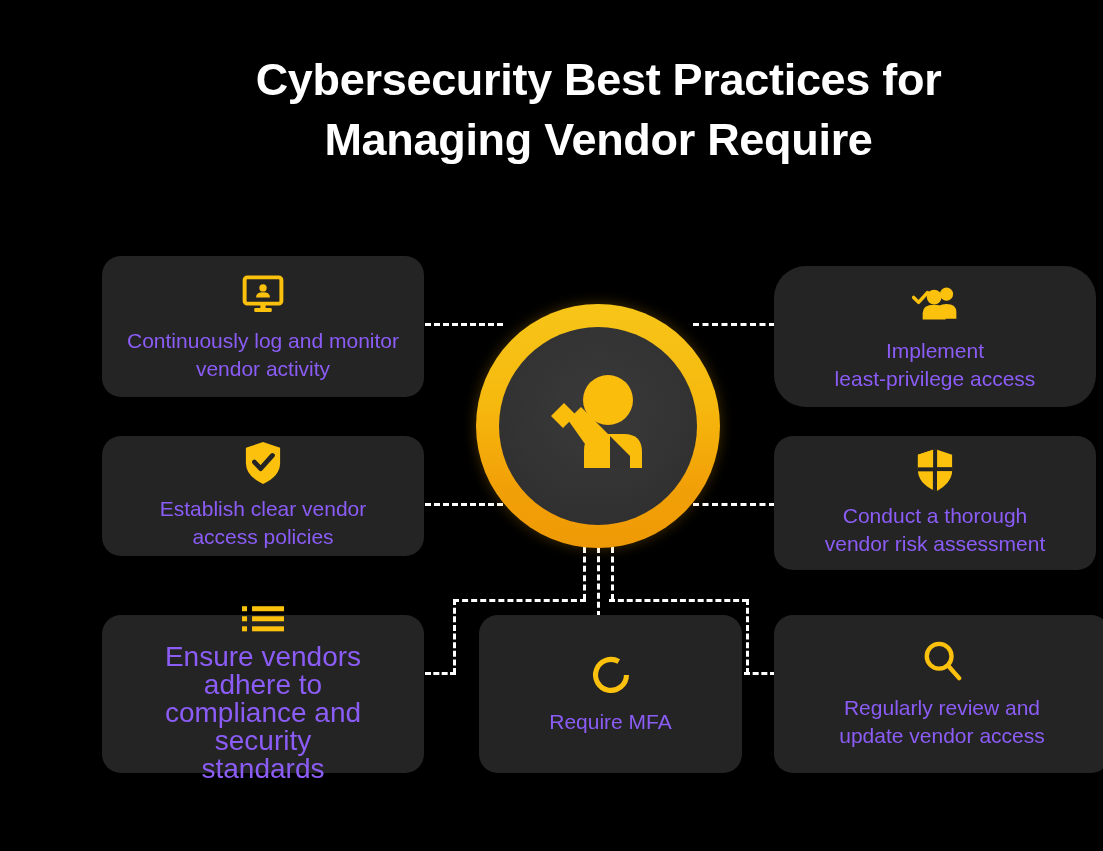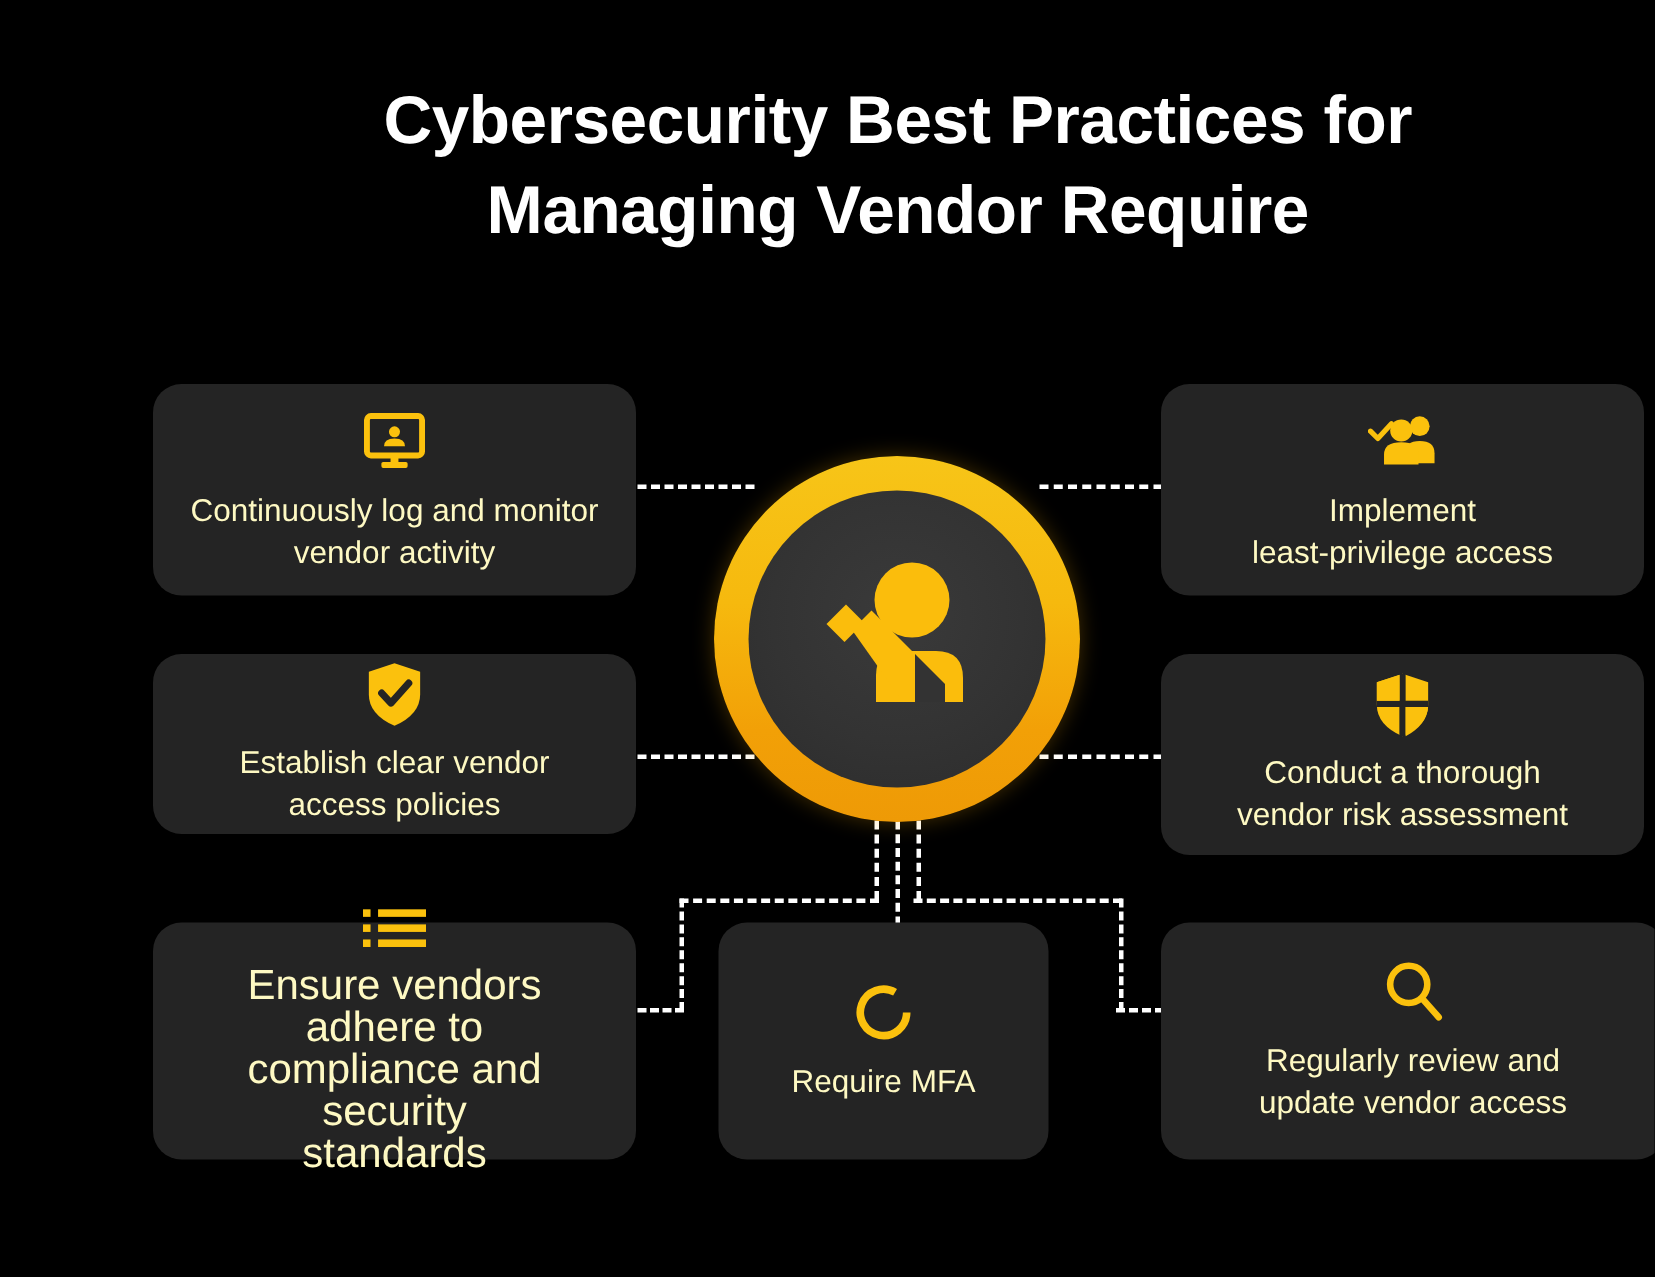--- a/index.html
+++ b/index.html
@@ -54,35 +54,35 @@
     z-index:5;
   }
   .card .icon-wrap {
     height:46px;
     display:flex;
     align-items:center;
     justify-content:center;
     margin-bottom:10px;
   }
   .card .card-label {
-    color:#fef9c3;
+    color:#8b5cf6;
     font-size:21px;
     line-height:28px;
     text-align:center;
     font-weight:400;
     white-space:pre-line;
   }
 
   
   #card-monitor  { left:55px;  top:256px; width:322px; height:141px; }
-  #card-users    { left:727px; top:256px; width:322px; height:141px; }
+  #card-users    { left:727px; top:266px; width:322px; height:141px;border-radius:32px; }
   #card-shield   { left:55px;  top:436px; width:322px; height:120px; }
   #card-risk     { left:727px; top:436px; width:322px; height:134px; }
   #card-list     { left:55px;  top:615px; width:322px; height:158px; }
-  #card-mfa      { left:432px; top:615px; width:220px; height:158px; }
+  #card-mfa      { left:432px; top:615px; width:263px; height:158px; }
   #card-search   { left:727px; top:615px; width:336px; height:158px; }
 
   #card-list .card-label { font-size:28px; line-height:28px; }
   #card-mfa  .card-label { font-size:21px; }
 
   
   #hub {
     position:absolute;
     left:429px; top:304px;
     width:244px; height:244px;

